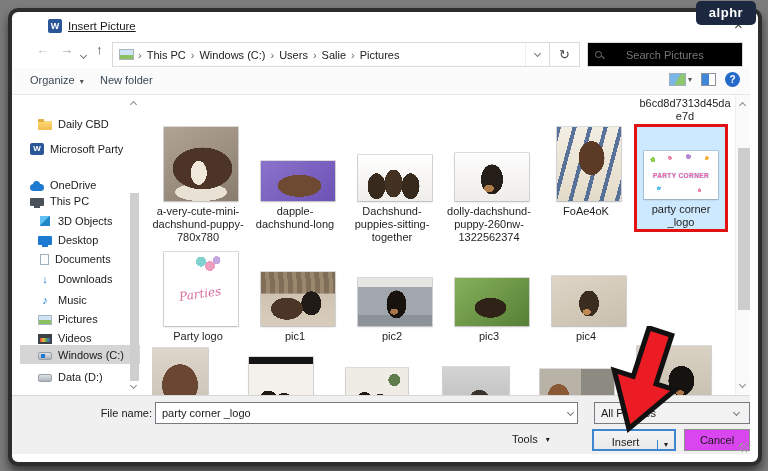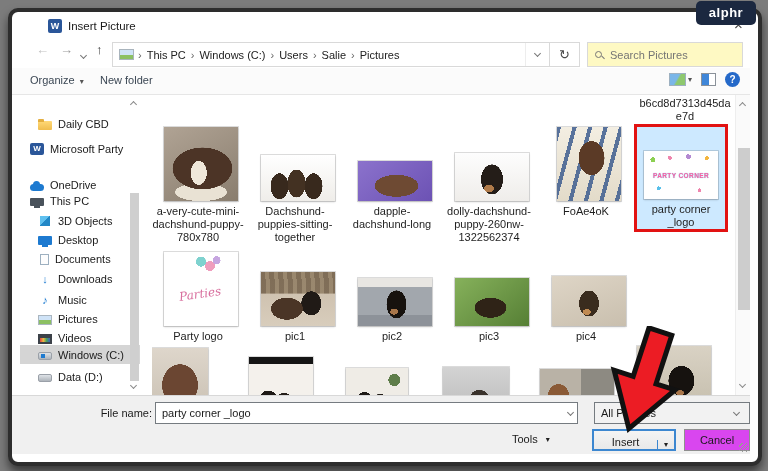--- a/index.html
+++ b/index.html
@@ -10,36 +10,36 @@
   .window *{box-sizing:border-box;}
 
   
   .badge{position:absolute;left:696px;top:1px;width:60px;height:24px;background:#1b2840;border-radius:5px;
     color:#fff;font-weight:bold;font-size:13px;text-align:center;line-height:24px;z-index:60;letter-spacing:.5px;}
 
   
   .titlebar{position:absolute;left:36px;top:7px;display:flex;align-items:center;gap:6px;}
   .word-ico{width:14px;height:14px;background:#2a5699;border-radius:2px;color:#fff;
     font-size:9px;font-weight:bold;text-align:center;line-height:14px;}
-  .title-txt{font-size:11.5px;color:#1a1a1a;}
+  .title-txt{font-size:11.5px;color:#1a1a1a;text-decoration:underline;}
   .close-x{position:absolute;left:722px;top:4px;font-size:15px;color:#3f3f3f;cursor:default;}
 
   
   .nav{position:absolute;top:30px;font-size:13px;color:#9a9a9a;}
   .addr-box{position:absolute;left:100px;top:30px;width:438px;height:25px;border:1px solid #d9d9d9;
     background:#fff;display:flex;align-items:center;font-size:11px;color:#222;}
   .crumb{padding:0 3px;white-space:nowrap;}
   .crumb-sep{color:#666;padding:0 2px;font-size:11px;}
   .pic-ico{width:15px;height:11px;margin:0 2px 0 6px;border:1px solid #a9b4bd;
     background:linear-gradient(#cfe3f7 55%,#8cc063 55%);}
   .addr-chev{margin-left:auto;padding:0 9px;border-left:1px solid #ededed;align-self:stretch;display:flex;align-items:center;}
   .refresh-box{position:absolute;left:538px;top:30px;width:30px;height:25px;border:1px solid #d9d9d9;border-left:none;
     text-align:center;line-height:23px;font-size:13px;color:#4a4a4a;background:#fff;}
   .search-box{position:absolute;left:575px;top:30px;width:156px;height:25px;border:1px solid #d9d9d9;
-    background:#fef9c3;display:flex;align-items:center;gap:6px;padding:3px 7px;}
+    background:#000000;display:flex;align-items:center;gap:22px;padding:3px 7px;}
   .search-box input{border:none;outline:none;font-size:11px;color:#808080;width:110px;font-family:"Liberation Sans",sans-serif;background:transparent;}
   .ic-mag{width:7px;height:7px;border:1.4px solid #767676;border-radius:50%;position:relative;flex:none;}
   .ic-mag::after{content:"";position:absolute;width:4px;height:1.4px;background:#767676;transform:rotate(45deg);right:-3.5px;bottom:-1.5px;}
   .cv{display:inline-block;width:5px;height:5px;border-right:1.4px solid #777;border-bottom:1.4px solid #777;}
   .cv-down{transform:rotate(45deg);margin-top:-2px;}
   .cv-up{transform:rotate(-135deg);margin-top:3px;}
 
   
   .toolbar{position:absolute;left:0;top:56px;width:738px;height:27px;background:#fbfbfb;border-bottom:1px solid #e6e6e6;}
   .tb-item{position:absolute;top:6px;font-size:11px;color:#3b4754;}
@@ -311,29 +311,29 @@
 
       <div class="grow" style="top:30px;">
         <div class="cell">
           <div class="tz">
               <div class="th t1"></div>
             </div>
           <div class="fname">a-very-cute-mini-dachshund-puppy-780x780</div>
         </div>
         <div class="cell">
           <div class="tz">
+              <div class="th t3"></div>
+            </div>
+          <div class="fname">dapple-dachshund-long</div>
+        </div>
+        <div class="cell">
+          <div class="tz">
               <div class="th t2"></div>
             </div>
           <div class="fname">Dachshund-puppies-sitting-together</div>
-        </div>
-        <div class="cell">
-          <div class="tz">
-              <div class="th t3"></div>
-            </div>
-          <div class="fname">dapple-dachshund-long</div>
         </div>
         <div class="cell">
           <div class="tz">
               <div class="th t4"></div>
             </div>
           <div class="fname">dolly-dachshund-puppy-260nw-1322562374</div>
         </div>
         <div class="cell">
           <div class="tz">
               <div class="th t5"></div>

